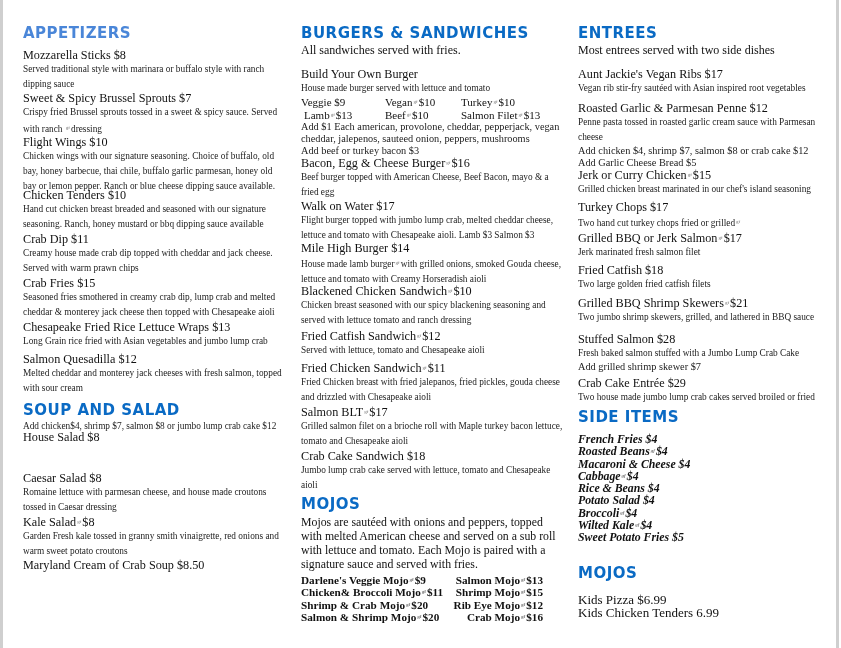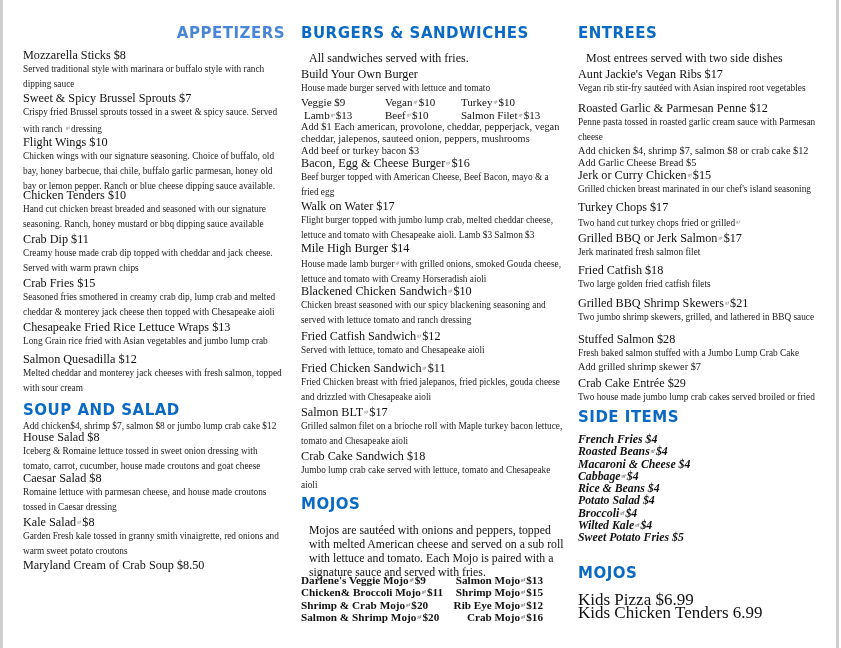--- a/index.html
+++ b/index.html
@@ -18,22 +18,22 @@
     .col3 { left: 578px; width: 250px; }
     .h {
       font-family: "DejaVu Sans", sans-serif;
       font-weight: bold;
       letter-spacing: 0.5px;
       color: #0a6ac4;
       font-size: 15px;
       line-height: 17px;
       margin: 0;
     }
-    .h.light { color: #4a86d8; text-align: right; }
-    .sub { font-size: 12px; line-height: 14px; margin: 8px; }
+    .h.light { color: #4a86d8; }
+    .sub { font-size: 12px; line-height: 14px; margin: 0; }
     .name { font-weight: normal; font-size: 12.2px; line-height: 14px; margin: 0; }
     .desc { font-size: 9.3px; line-height: 15px; margin: 0; color: #222; }
     .desc10 { font-size: 10.3px; line-height: 12px; margin: 0; color: #222; }
     .gf { font-size: 5px; color: #777; vertical-align: 3px; margin: 0 1px; }
     .item { position: absolute; left: 0; width: 100%; }
     .opts { display: grid; grid-template-columns: 84px 76px 90px; font-size: 11px; line-height: 12.5px; }
     .sides div { font-weight: bold; font-size: 11.8px; line-height: 12.3px; font-style: italic; }
     .mojo-grid { display: grid; grid-template-columns: 150px 92px; font-weight: bold; font-size: 11.2px; line-height: 12.3px; }
     .mojo-grid .r { text-align: right; }
   </style>
@@ -77,21 +77,20 @@
   <div class="item" style="top:352px">
     <p class="name">Salmon Quesadilla $12</p>
     <p class="desc">Melted cheddar and monterey jack cheeses with fresh salmon, topped with sour cream</p>
   </div>
 
   <h2 class="h item" style="top:402px">SOUP AND SALAD</h2>
   <p class="desc item" style="top:419px">Add chicken$4, shrimp $7, salmon $8 or jumbo lump crab cake $12</p>
 
   <div class="item" style="top:430px">
     <p class="name">House Salad $8</p>
-    <p class="desc">Iceberg &amp; Romaine lettuce tossed in sweet onion dressing with tomato, carrot, cucumber, house made croutons and goat cheese</p>
   </div>
   <div class="item" style="top:471px">
     <p class="name">Caesar Salad $8</p>
     <p class="desc">Romaine lettuce with parmesan cheese, and house made croutons tossed in Caesar dressing</p>
   </div>
   <div class="item" style="top:515px">
     <p class="name"><span>Kale Salad</span><span class="gf">gf</span><span>$8</span></p>
     <p class="desc">Garden Fresh kale tossed in granny smith vinaigrette, red onions and warm sweet potato croutons</p>
   </div>
   <div class="item" style="top:558px">
@@ -217,17 +216,17 @@
     <div><span>Macaroni &amp; Cheese $4</span></div>
     <div><span>Cabbage</span><span class="gf">gf</span><span>$4</span></div>
     <div><span>Rice &amp; Beans $4</span></div>
     <div><span>Potato Salad $4</span></div>
     <div><span>Broccoli</span><span class="gf">gf</span><span>$4</span></div>
     <div><span>Wilted Kale</span><span class="gf">gf</span><span>$4</span></div>
     <div><span>Sweet Potato Fries $5</span></div>
   </div>
 
   <h2 class="h item" style="top:565px">MOJOS</h2>
-  <div class="item" style="top:593px;font-size:17px;line-height:13px">
+  <div class="item" style="top:593px;font-size:13px;line-height:13px">
     <div>Kids Pizza $6.99</div>
     <div>Kids Chicken Tenders 6.99</div>
   </div>
 </div>
 
 </body></html>

